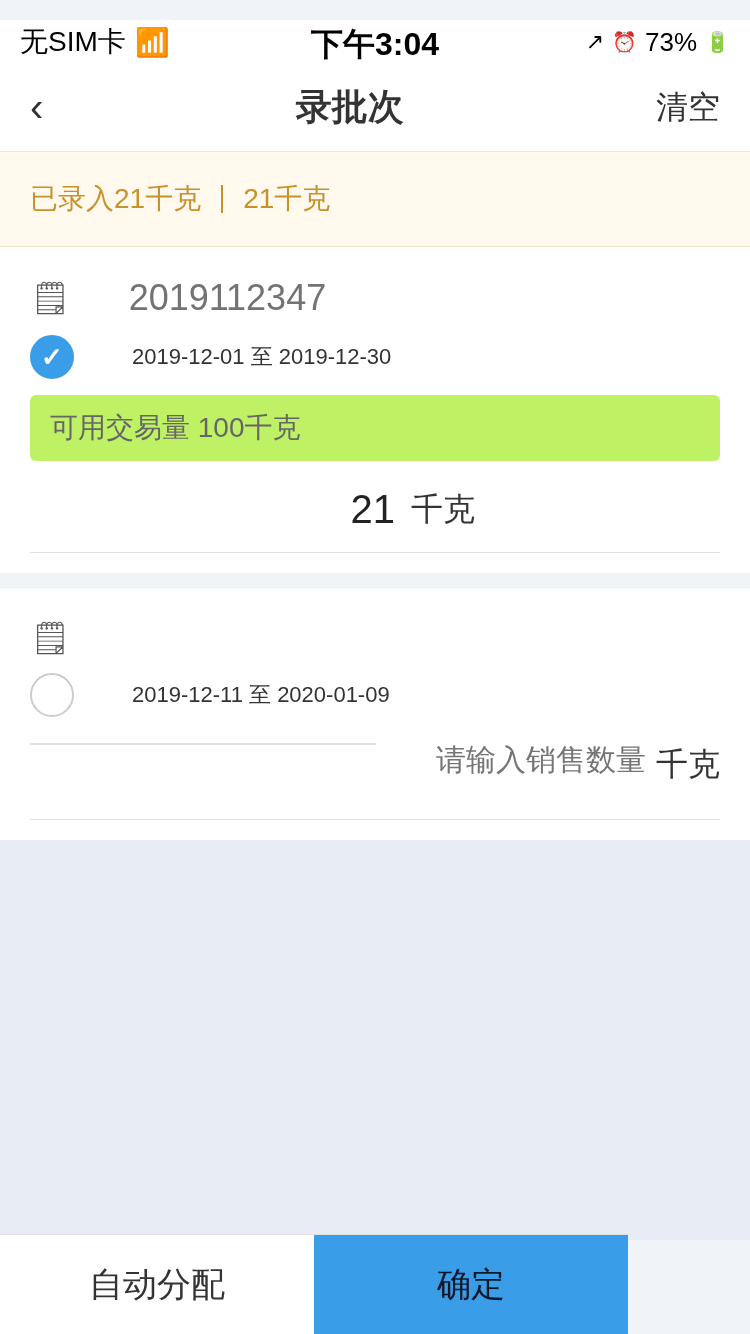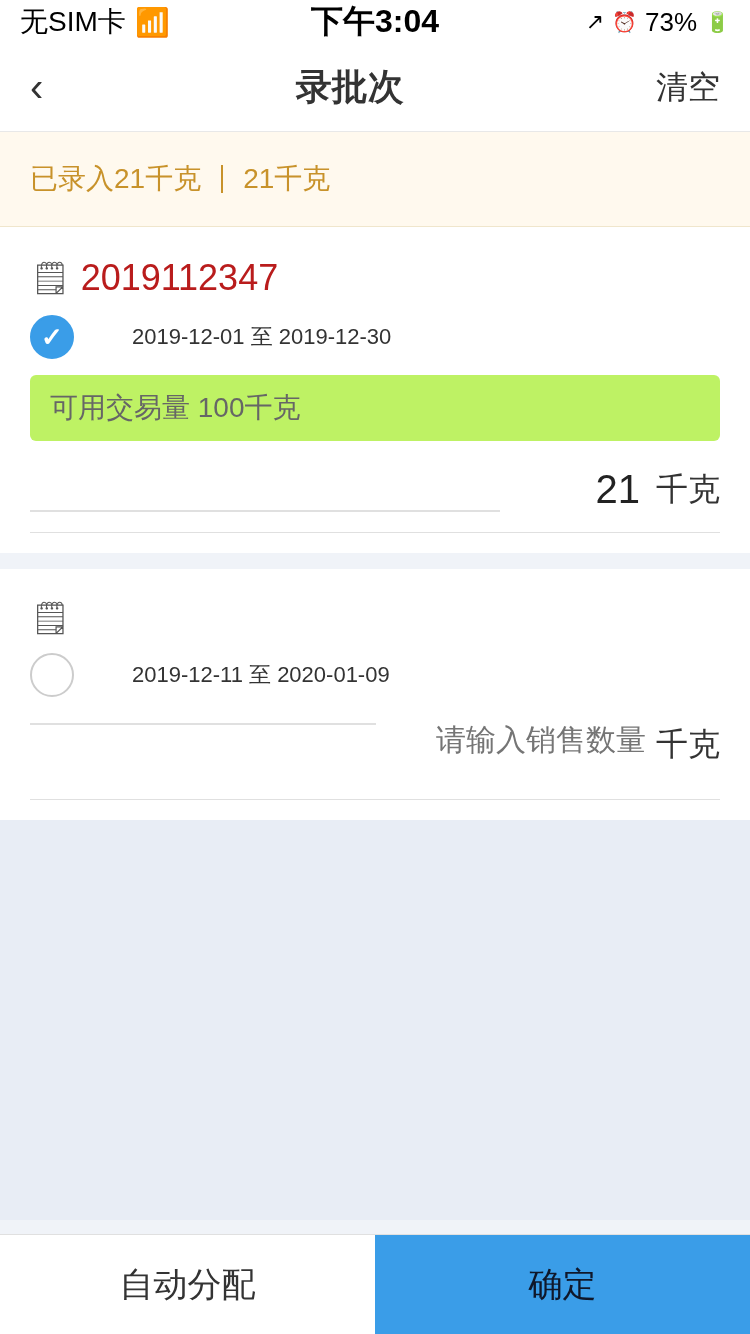--- a/index.html
+++ b/index.html
@@ -11,24 +11,24 @@
       background: #f0f3f8;
       overflow-x: hidden;
     }
 
     
     .status-bar {
       width: 100%;
       height: 44px;
       background: #fff;
       display: flex;
-      align-items: center;
       justify-content: space-between;
       padding: 3px 20px;
       font-size: 28px;
+      margin-top: 20px;
     }
     .status-left {
       display: flex;
       align-items: center;
       gap: 10px;
       font-size: 28px;
     }
     .status-center {
       font-size: 32px;
       font-weight: 600;
@@ -106,21 +106,22 @@
       gap: 10px;
       margin-bottom: 16px;
     }
     .batch-doc-icon {
       font-size: 32px;
       color: #555;
     }
     .batch-id {
       font-size: 36px;
       font-weight: 500;
-      color: #b91c1c;
+      color: #737373;
+      margin-left: 48px;
     }
 
     .batch-date-row {
       display: flex;
       align-items: center;
       gap: 20px;
       margin-bottom: 16px;
     }
     .batch-checkbox {
       width: 44px;
@@ -155,25 +156,25 @@
       padding: 14px 20px;
       font-size: 28px;
       color: #666;
       margin-left: 0;
       margin-bottom: 16px;
     }
 
     
     .quantity-row {
       display: flex;
-      align-items: flex-end;
+      align-items: center;
       justify-content: flex-end;
       padding: 10px 0 20px;
       border-bottom: 1px solid #e0e0e0;
-      gap: 20px;
+      flex-direction: column;
     }
     .quantity-input-wrapper {
       display: flex;
       align-items: center;
       justify-content: flex-end;
       gap: 16px;
     }
     .quantity-input {
       text-align: right;
       font-size: 40px;
@@ -211,21 +212,21 @@
       background: #e8edf5;
       flex: 1;
       min-height: 400px;
     }
 
     
     .bottom-bar {
       position: fixed;
       bottom: 0;
       left: 0;
-      width: 750px;
+      width: 628px;
       height: 100px;
       display: flex;
       background: #fff;
       border-top: 1px solid #e0e0e0;
     }
     .btn-auto {
       flex: 1;
       height: 100%;
       display: flex;
       align-items: center;

